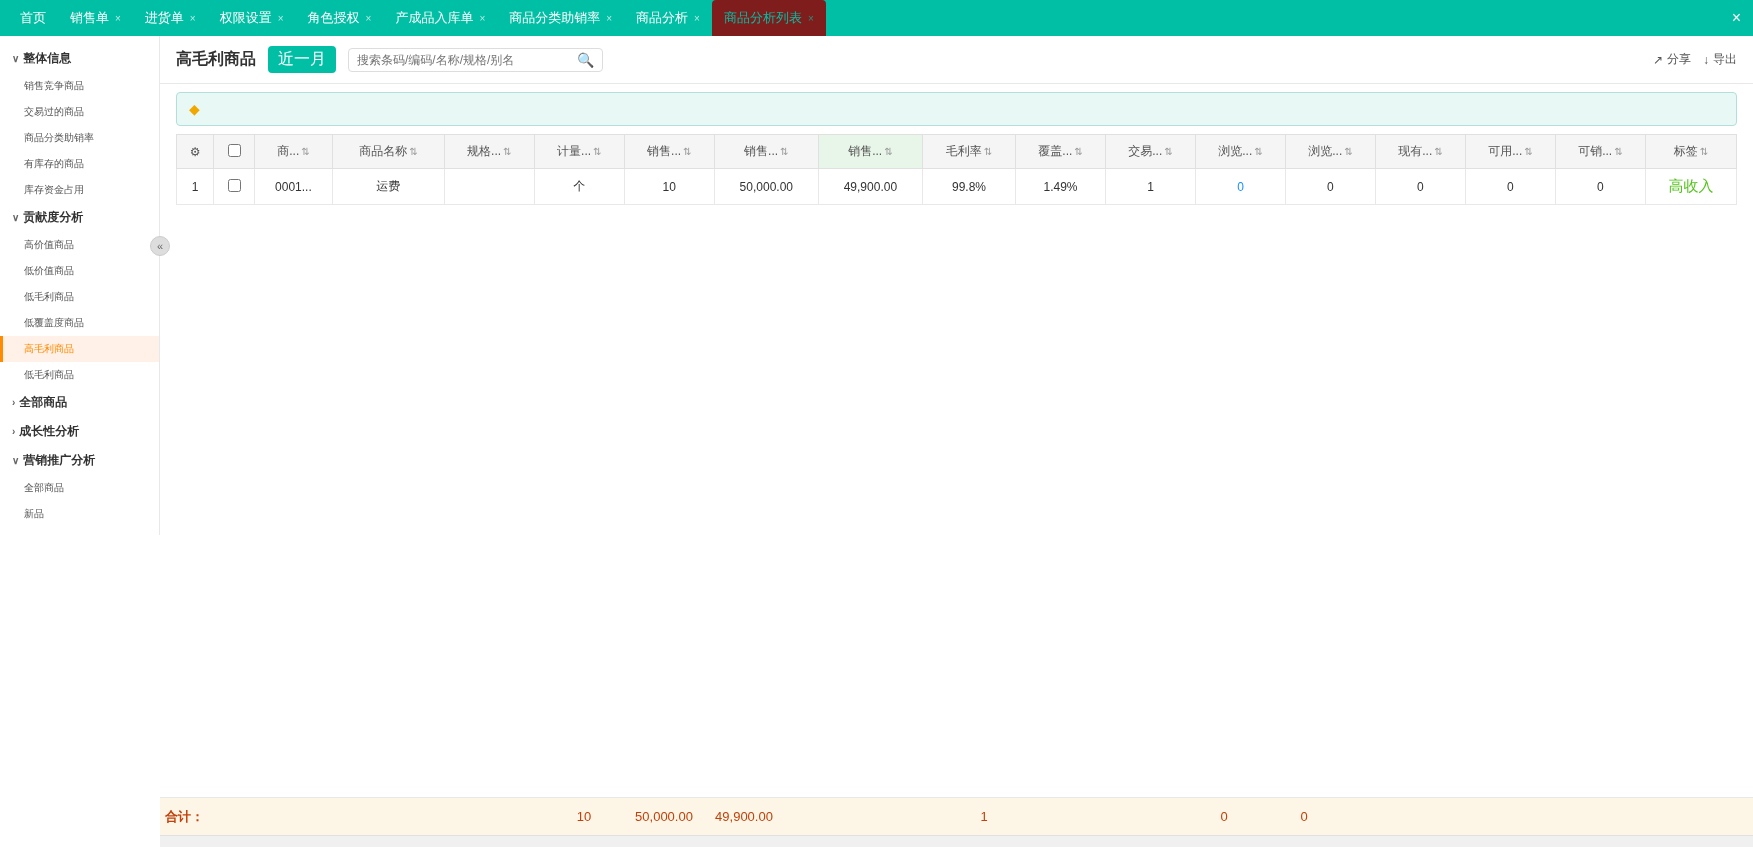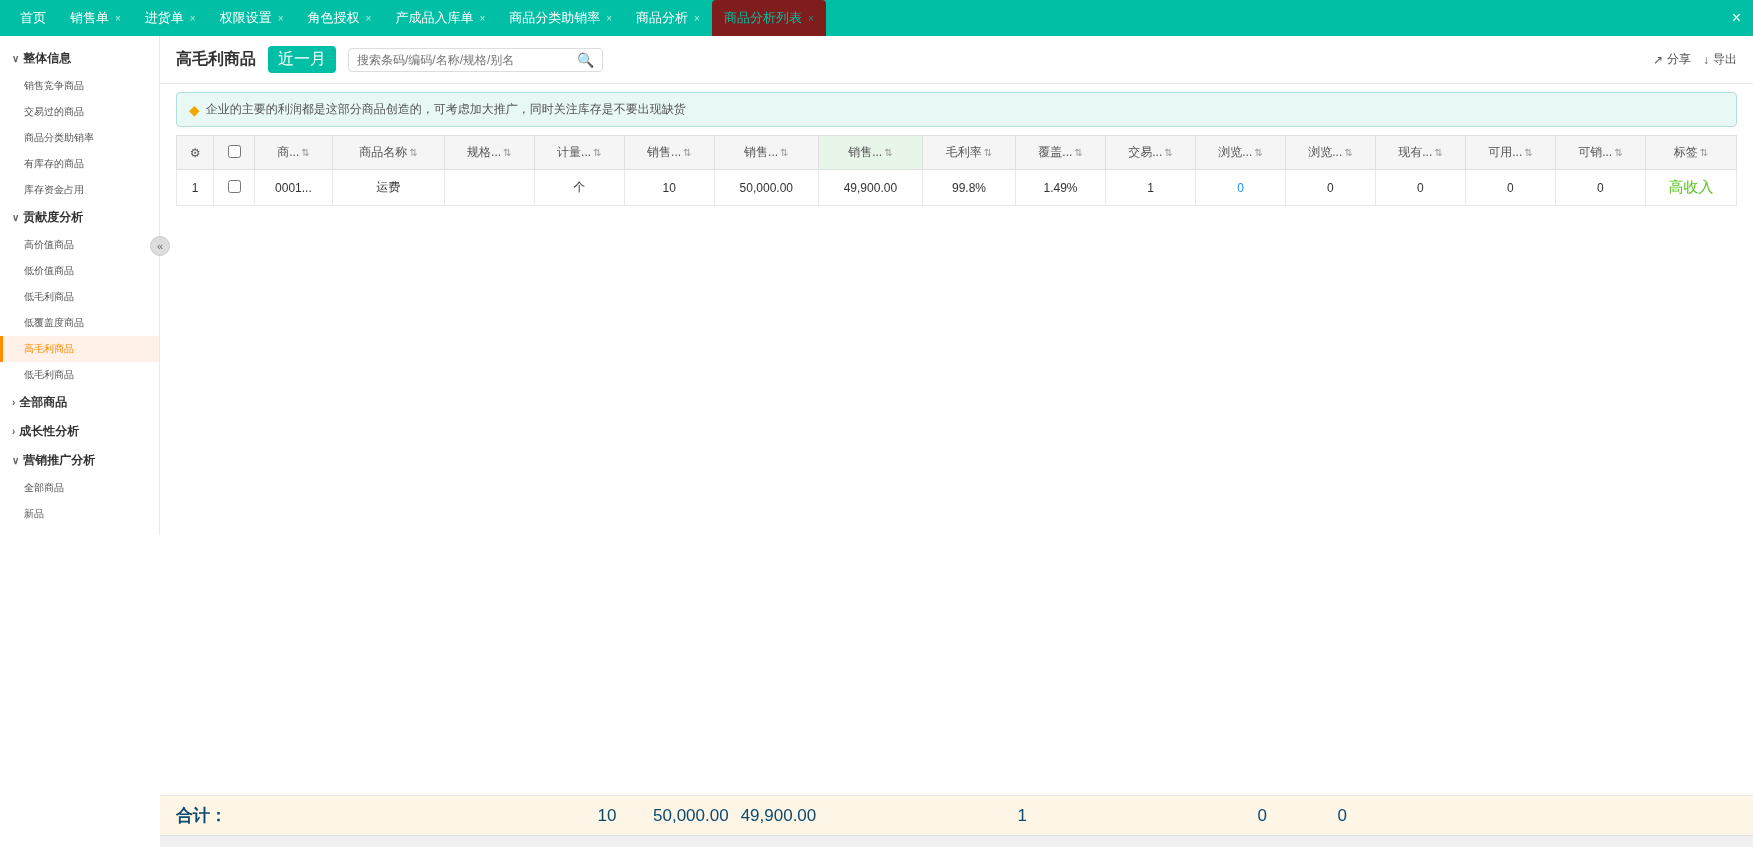--- a/index.html
+++ b/index.html
@@ -200,26 +200,26 @@
       gap: 2px;
     }
     .sort-icon { color: #999; font-size: 10px; }
     .tag-high { color: #52c41a; font-size: 15px; }
     .link-cell { color: #1890ff; cursor: pointer; }
 
     
     .footer-bar {
       background: #fdf5e6;
       border-top: 1px solid #e8e8e8;
-      padding: 8px 16px;
+      padding: 8px 5px;
       display: flex;
       align-items: center;
       min-height: 38px;
-      font-size: 17px;
-      color: #0c4a6e;
+      font-size: 13px;
+      color: #c2410c;
     }
     .footer-label { margin-right: 20px; font-weight: bold; }
     .footer-cells {
       display: flex;
       gap: 0;
       flex: 1;
     }
     .footer-cell {
       min-width: 80px;
       text-align: center;
@@ -356,21 +356,20 @@
         </div>
         <div class="action-btn">
           <span>↓</span>
           <span>导出</span>
         </div>
       </div>
     </div>
 
     <div class="info-banner">
       <span class="info-icon">◆</span>
-      <span>企业的主要的利润都是这部分商品创造的，可考虑加大推广，同时关注库存是不要出现缺货</span>
     </div>
 
     <div class="table-container">
       <table>
         <thead>
           <tr>
             <th>
                 <span class="col-sort">⚙</span>
               </th>
             <th><input type="checkbox" style=""></th>

